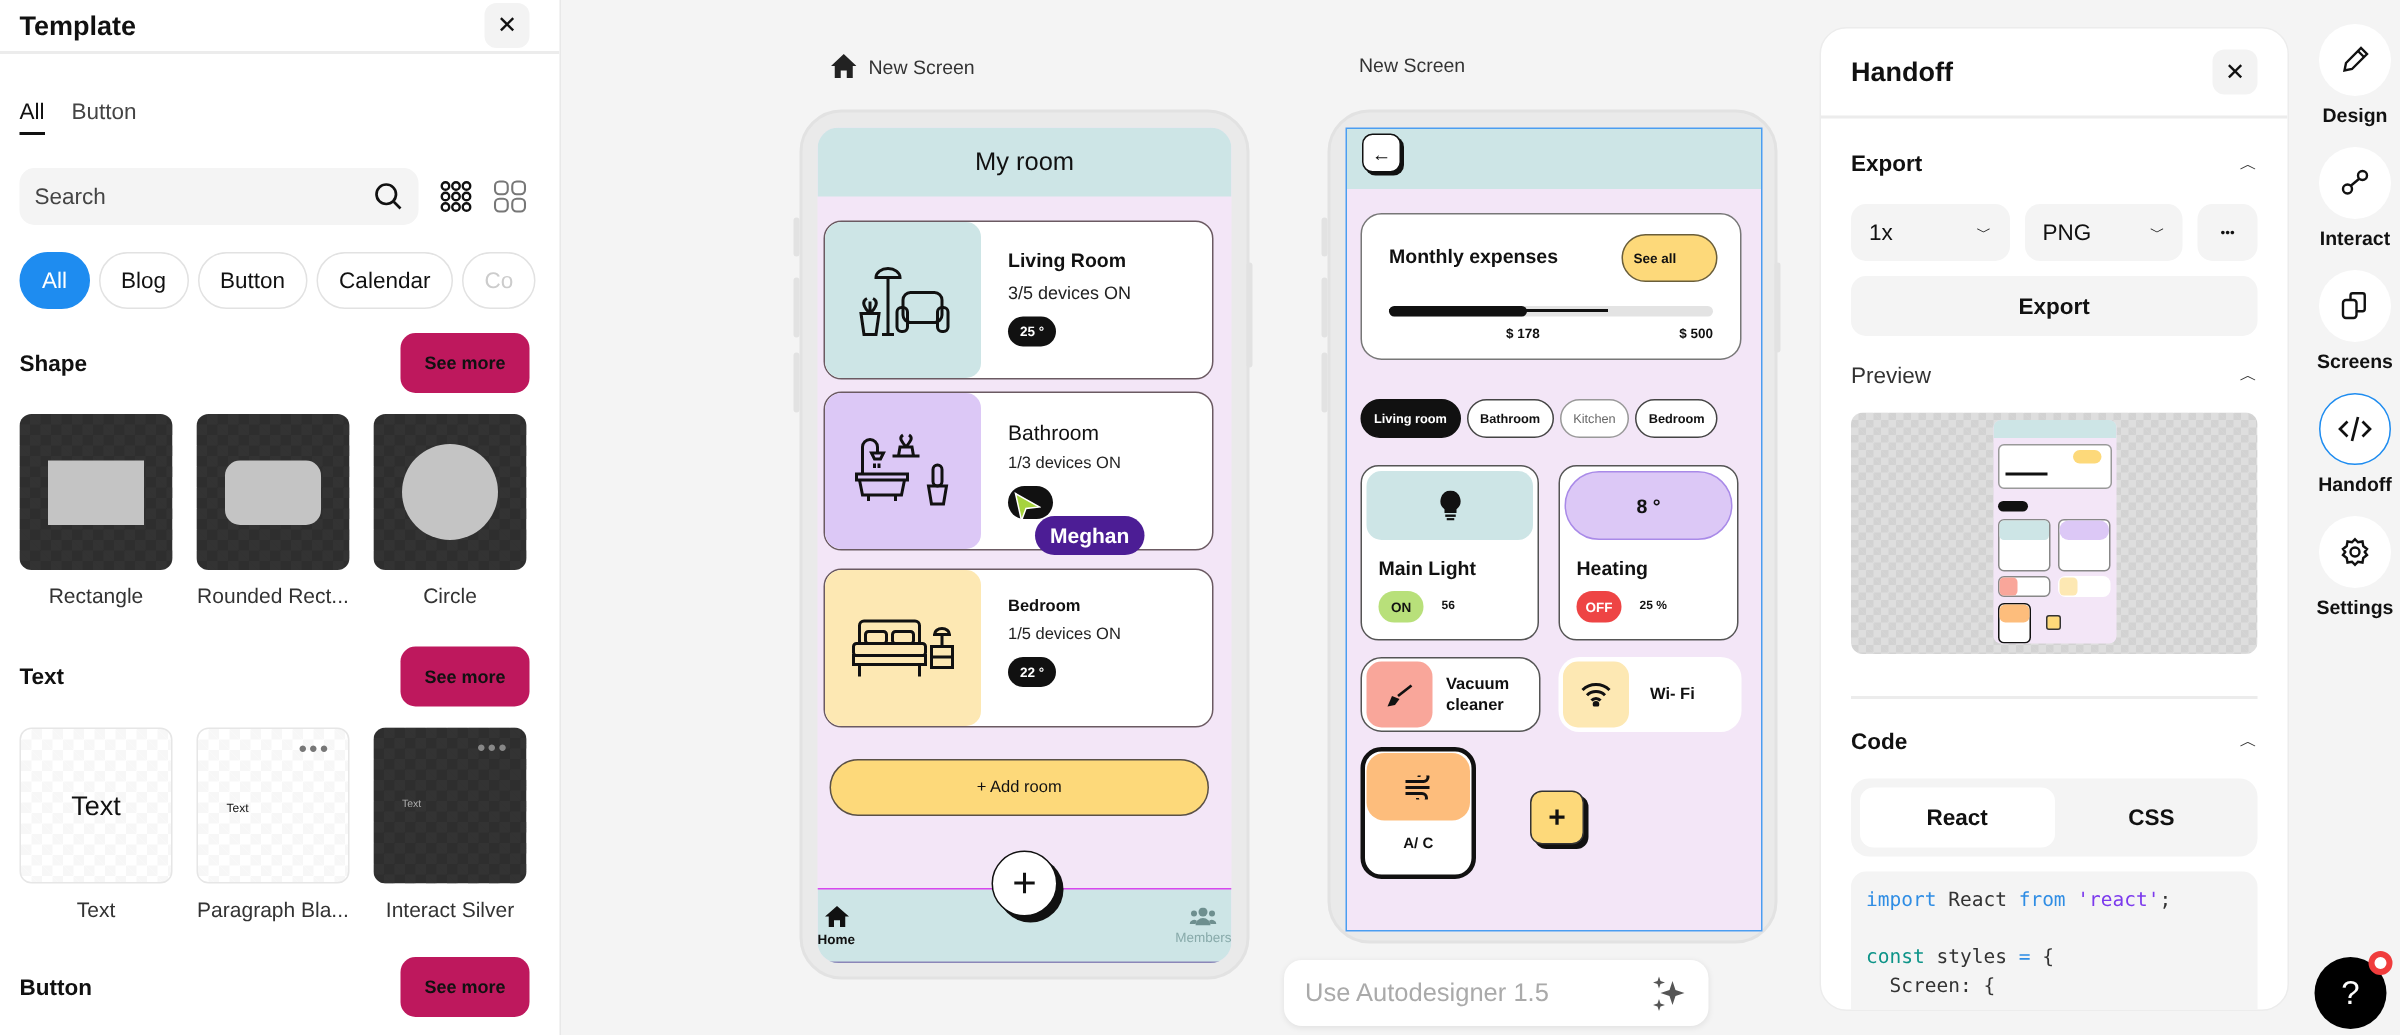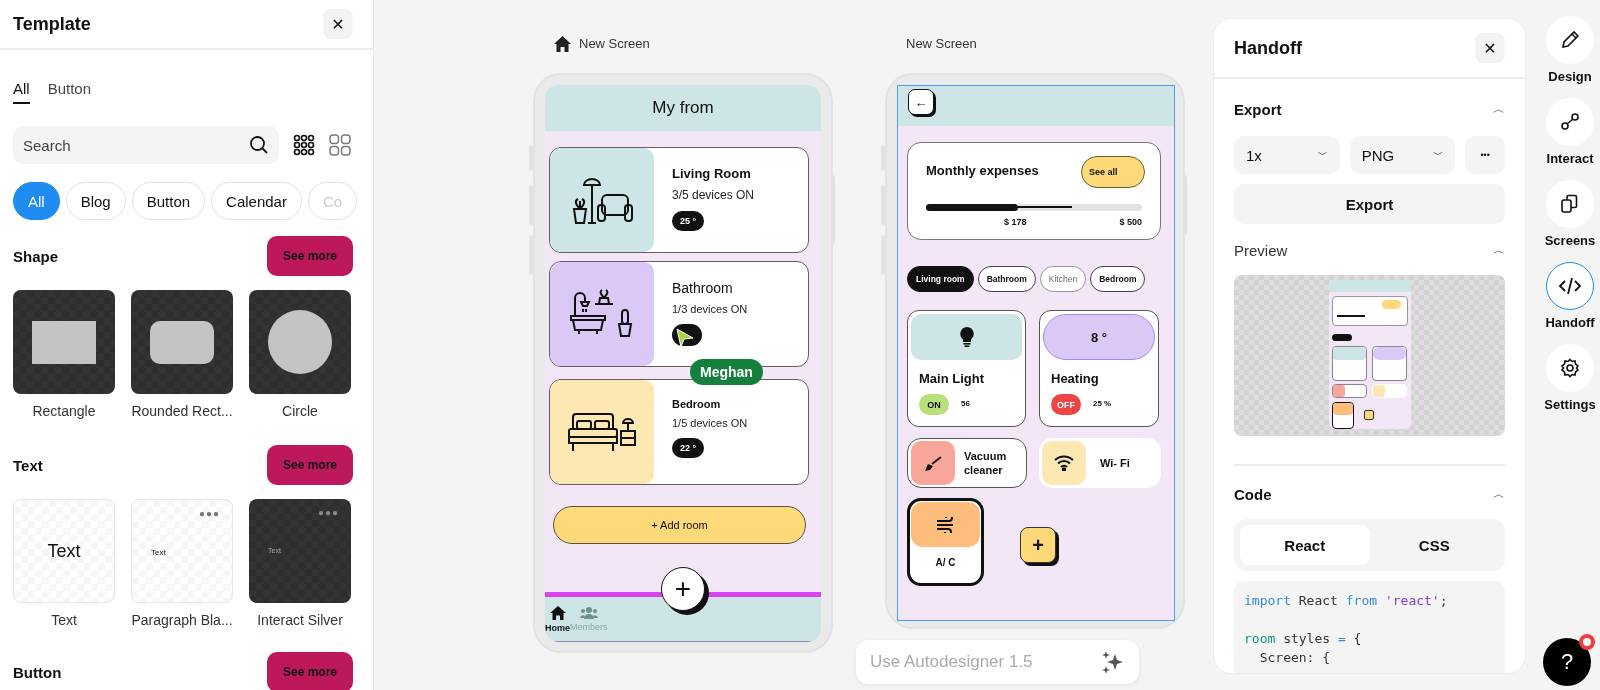--- a/index.html
+++ b/index.html
@@ -1,21 +1,21 @@
 <!DOCTYPE html>
 <html><head>
 <meta charset="utf-8">
 <style>
   * { box-sizing: border-box; margin: 0; padding: 0; }
   html, body { width: 1600px; height: 690px; overflow: hidden; }
   body { font-family: "Liberation Sans", "DejaVu Sans", sans-serif; background: #f4f4f4; color: #111; position: relative; }
 
   
   .left-panel { position: absolute; left: 0; top: 0; width: 374px; height: 690px; background: #fff; border-right: 1px solid #e8e8e8; overflow: hidden; }
-  .lp-header { height: 50px; border-bottom: 2px solid #ececec; display: flex; align-items: center; justify-content: space-between; padding: 0 20px 0 13px; }
+  .lp-header { height: 36px; border-bottom: 2px solid #ececec; display: flex; align-items: center; justify-content: space-between; padding: 0 20px 0 13px; }
   .lp-title { font-size: 18px; font-weight: 600; }
   .close-btn { width: 30px; height: 30px; border-radius: 8px; background: #f3f3f3; display: flex; align-items: center; justify-content: center; font-size: 16px; cursor: pointer; }
   .lp-tabs { display: flex; gap: 18px; padding: 30px 13px 0; }
   .lp-tab { font-size: 15px; color: #444; padding-bottom: 5px; cursor: pointer; }
   .lp-tab.active { color: #111; border-bottom: 2px solid #111; }
   .lp-searchrow { display: flex; align-items: center; padding: 22px 13px 0; gap: 14px; }
   .lp-search { width: 266px; height: 38px; background: #f4f4f4; border-radius: 10px; display: flex; align-items: center; justify-content: space-between; padding: 0 10px; }
   .lp-search input { border: none; background: transparent; font-size: 15px; outline: none; width: 200px; font-family: "Liberation Sans", sans-serif; color: #333; }
   .lp-search input::placeholder { color: #444; }
   .chips { display: flex; gap: 6px; padding: 18px 13px 0; overflow: hidden; white-space: nowrap; }
@@ -28,40 +28,40 @@
   .tiles { display: flex; gap: 16px; padding: 0 13px; }
   .tile-wrap { width: 102px; text-align: center; cursor: pointer; }
   .tile { width: 102px; height: 104px; border-radius: 8px; position: relative; display: flex; align-items: center; justify-content: center; }
   .tile.dark { background-color: #2e2e2e; background-image: linear-gradient(45deg, #333 25%, transparent 25%, transparent 75%, #333 75%), linear-gradient(45deg, #333 25%, transparent 25%, transparent 75%, #333 75%); background-size: 14px 14px; background-position: 0 0, 7px 7px; }
   .tile.light { background-color: #fff; border: 1px solid #e6e6e6; background-image: linear-gradient(45deg, #f7f7f7 25%, transparent 25%, transparent 75%, #f7f7f7 75%), linear-gradient(45deg, #f7f7f7 25%, transparent 25%, transparent 75%, #f7f7f7 75%); background-size: 14px 14px; background-position: 0 0, 7px 7px; }
   .tile-label { font-size: 14px; color: #333; margin-top: 9px; white-space: nowrap; }
   .dots { position: absolute; top: 8px; right: 12px; font-size: 10px; letter-spacing: 1px; color: #777; }
   .tile.dark .dots { color: #888; }
 
   
-  .screen-label { position: absolute; font-size: 13px; color: #333; display: flex; align-items: flex-start; gap: 8px; }
+  .screen-label { position: absolute; font-size: 13px; color: #333; display: flex; align-items: center; gap: 8px; }
   .phone { position: absolute; background: #eaeaea; border: 2px solid #e2e2e2; border-radius: 28px; }
   .phone-btn { position: absolute; background: #e2e2e2; width: 4px; border-radius: 2px; }
   .screen { position: absolute; background: #f3e6f7; overflow: hidden; }
 
   
   .p1-header { height: 46px; background: #cde5e6; display: flex; align-items: center; justify-content: center; font-size: 17px; font-weight: 500; border-radius: 12px 12px 0 0; }
   .room-card { position: absolute; left: 4px; width: 260px; height: 106px; background: #fff; border: 1.5px solid #6b5a62; border-radius: 12px; display: flex; overflow: hidden; cursor: pointer; }
   .room-img { width: 104px; height: 100%; display: flex; align-items: center; justify-content: center; border-radius: 10px; }
   .room-info { padding: 18px 0 0 18px; }
   .room-name { font-size: 13px; font-weight: 600; }
   .room-devices { font-size: 12px; margin-top: 7px; color: #222; }
   .temp-badge { display: inline-block; margin-top: 9px; background: #111; color: #fff; font-size: 9px; font-weight: 700; padding: 5px 8px; border-radius: 11px; }
   .add-room { position: absolute; left: 8px; width: 253px; height: 38px; background: #fdd97a; border: 1px solid #5a5146; border-radius: 19px; display: flex; align-items: center; justify-content: center; font-size: 11px; cursor: pointer; }
-  .bottom-nav { position: absolute; left: 0; bottom: 0; width: 100%; height: 50px; background: #cde5e6; border-top: 5px solid #d946ef; border-bottom: 1px solid #8b86b8; display: flex; justify-content: flex-start; align-items: center; }
+  .bottom-nav { position: absolute; left: 0; bottom: 0; width: 100%; height: 50px; background: #cde5e6; border-top: 1px solid #d946ef; border-bottom: 1px solid #8b86b8; display: flex; justify-content: space-between; align-items: center; }
   .nav-item { display: flex; flex-direction: column; align-items: center; font-size: 9px; gap: 3px; cursor: pointer; }
   .fab { position: absolute; width: 44px; height: 44px; border-radius: 50%; background: #fff; border: 1.5px solid #111; box-shadow: 4px 4px 0 #111; display: flex; align-items: center; justify-content: center; font-size: 28px; font-weight: 300; cursor: pointer; }
 
   
-  .cursor-tag { position: absolute; background: #15803d; color: #fff; font-size: 14px; font-weight: 600; padding: 5px 10px; border-radius: 14px; margin-top: 15px; }
+  .cursor-tag { position: absolute; background: #4c1d95; color: #fff; font-size: 14px; font-weight: 600; padding: 5px 10px; border-radius: 14px; }
 
   
   .p2-header { height: 40px; background: #cde5e6; position: relative; }
   .back-btn { position: absolute; left: 10px; top: 3px; width: 26px; height: 26px; background: #fff; border: 1.5px solid #111; border-radius: 7px; box-shadow: 2px 2px 0 #111; display: flex; align-items: center; justify-content: center; font-size: 13px; cursor: pointer; }
   .expense-card { position: absolute; left: 9px; top: 56px; width: 254px; height: 98px; background: #fff; border: 1.5px solid #777; border-radius: 14px; }
   .exp-title { position: absolute; left: 18px; top: 20px; font-size: 13px; font-weight: 600; }
   .see-all { position: absolute; right: 15px; top: 13px; width: 64px; height: 32px; background: #fdd97a; border: 1px solid #6a5e3a; border-radius: 16px; font-size: 9px; font-weight: 700; display: flex; align-items: center; padding-left: 7px; cursor: pointer; }
   .track { position: absolute; left: 18px; top: 61px; width: 216px; height: 7px; background: #e3e3e3; border-radius: 4px; }
   .track-fill { position: absolute; left: 0; top: 0; height: 7px; background: #111; border-radius: 4px; }
   .track-thin { position: absolute; left: 0; top: 2px; height: 2px; background: #111; }
@@ -233,21 +233,21 @@
   <span>New Screen</span>
 </div>
 
 <div class="phone" style="left:533px;top:73px;width:300px;height:580px;">
   <div class="phone-btn" style="left:-6px;top:70px;height:26px;"></div>
   <div class="phone-btn" style="left:-6px;top:110px;height:40px;"></div>
   <div class="phone-btn" style="left:-6px;top:160px;height:40px;"></div>
   <div class="phone-btn" style="left:296px;top:100px;height:70px;"></div>
   <div class="screen" style="left:10px;top:10px;width:276px;height:557px;border-radius:14px;">
     <div class="p1-header">
-        <span>My from</span>
+        <span>My room</span>
       </div>
 
     <div class="room-card" style="top:62px;">
       <div class="room-img" style="background:#cde5e6;">
         <svg width="64" height="50" viewBox="0 0 64 50" fill="none" stroke="#111" stroke-width="2">
           <path d="M14 10 A8 6 0 0 1 30 10 Z"></path>
             <line x1="22" y1="10" x2="22" y2="48"></line>
             <line x1="18" y1="48" x2="26" y2="48"></line>
           <path d="M4 34 L6 48 H14 L16 34 Z"></path>
             <path d="M10 34 C6 30 4 26 8 24 M10 34 C14 30 16 26 12 24 M10 34 V26"></path>
@@ -503,21 +503,21 @@
   <div class="ho-section" style="margin-top:20px;">
     <span class="ho-section-title">Code</span>
     <span class="ho-caret">︿</span>
   </div>
   <div class="seg" style="margin-top:16px;">
     <div class="seg-btn active">React</div>
     <div class="seg-btn">CSS</div>
   </div>
   <div class="code-box" style="margin-top:10px;"><span class="kw-blue">import</span> React <span class="kw-blue">from</span> <span class="str-purple">'react'</span>;
 
-<span class="kw-teal">room</span> styles <span class="kw-blue">=</span> {
+<span class="kw-teal">const</span> styles <span class="kw-blue">=</span> {
   Screen: {</div>
 </div>
 
 <div class="rail">
   <div class="rail-item">
     <div class="rail-circle">
       <svg width="20" height="20" viewBox="0 0 20 20" fill="none" stroke="#111" stroke-width="1.6">
           <path d="M3 17 L4 12 L14 2 L18 6 L8 16 Z"></path>
           <line x1="12" y1="4" x2="16" y2="8"></line>
         </svg>

